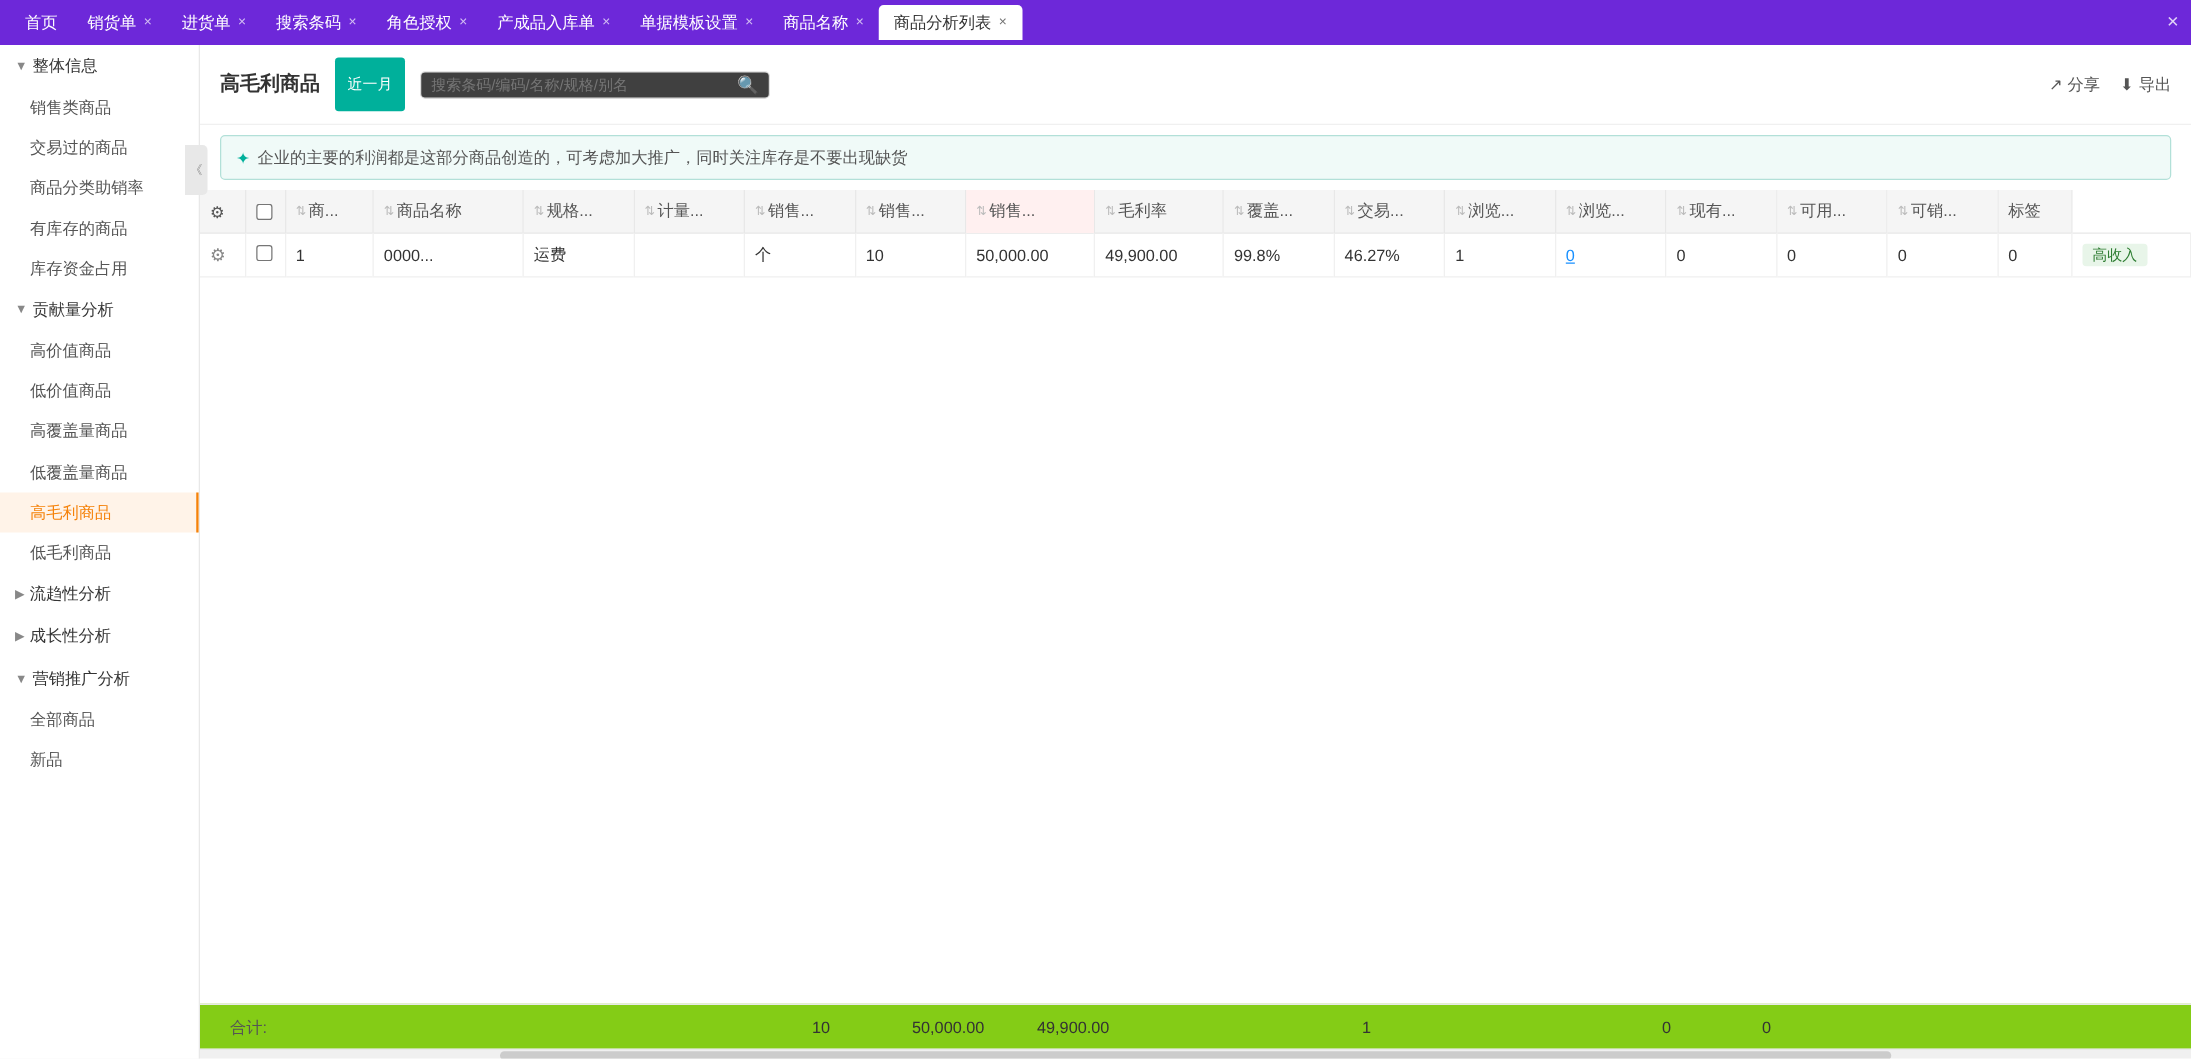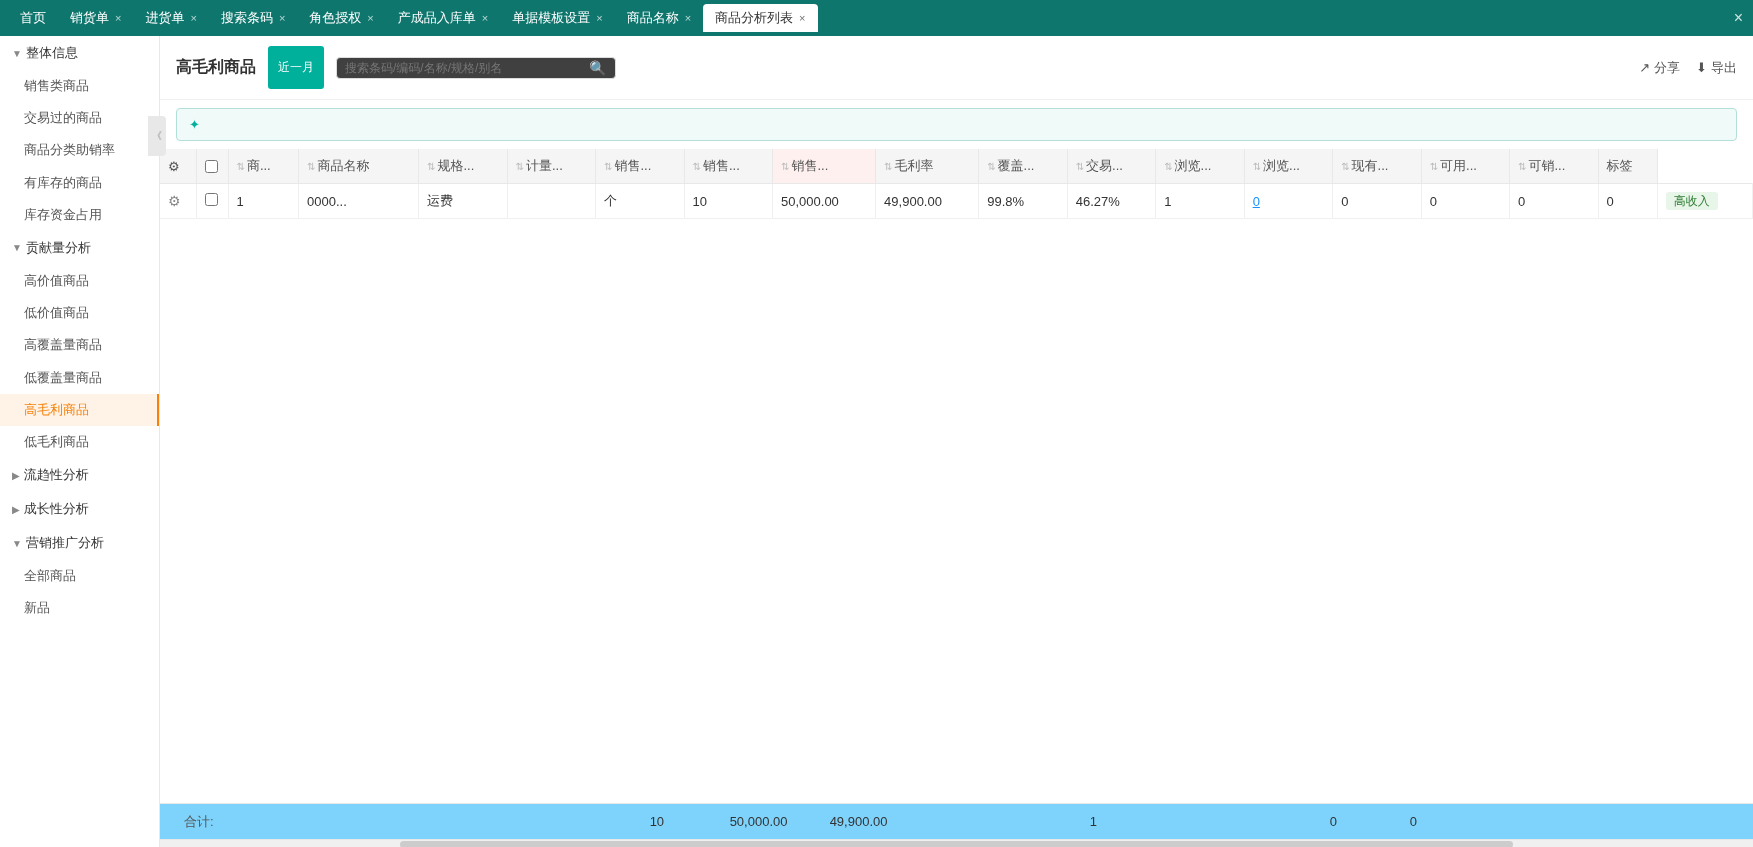--- a/index.html
+++ b/index.html
@@ -2,21 +2,21 @@
 <html><head>
   <meta charset="utf-8">
   <style>
     * { box-sizing: border-box; margin: 0; padding: 0; font-family: 'Microsoft YaHei', Arial, sans-serif; font-size: 13px; }
     body { background: #f5f5f5; overflow: hidden; width: 1753px; height: 847px; }
 
     
     .top-nav {
       display: flex;
       align-items: center;
-      background: #0f766e;
+      background: #6d28d9;
       height: 36px;
       padding: 4px 8px;
       color: #fff;
       position: relative;
     }
     .nav-item {
       display: flex;
       align-items: center;
       padding: 0 12px;
       height: 100%;
@@ -231,21 +231,21 @@
       border-radius: 3px;
       padding: 2px 8px;
       font-size: 12px;
       font-weight: 500;
     }
     .link-blue { color: #1890ff; text-decoration: underline; cursor: pointer; }
 
     
     .table-footer {
       border-top: 1px solid #e8e8e8;
-      background: #7dd3fc;
+      background: #84cc16;
       padding: 8px 16px;
       display: flex;
       align-items: center;
       gap: 0;
       min-height: 36px;
     }
     .footer-cell {
       font-size: 13px;
       color: #333;
       padding: 0 8px;
@@ -401,20 +401,21 @@
         </div>
         <div class="header-action-btn">
           <span>⬇</span>
           <span>导出</span>
         </div>
       </div>
     </div>
 
     <div class="info-banner">
       <span class="star-icon">✦</span>
+      <span>企业的主要的利润都是这部分商品创造的，可考虑加大推广，同时关注库存是不要出现缺货</span>
     </div>
 
     <div class="table-container">
       <table>
         <thead>
           <tr>
             <th style="width:36px;">
               <div class="th-inner">
                   <span>⚙</span>
                 </div>

